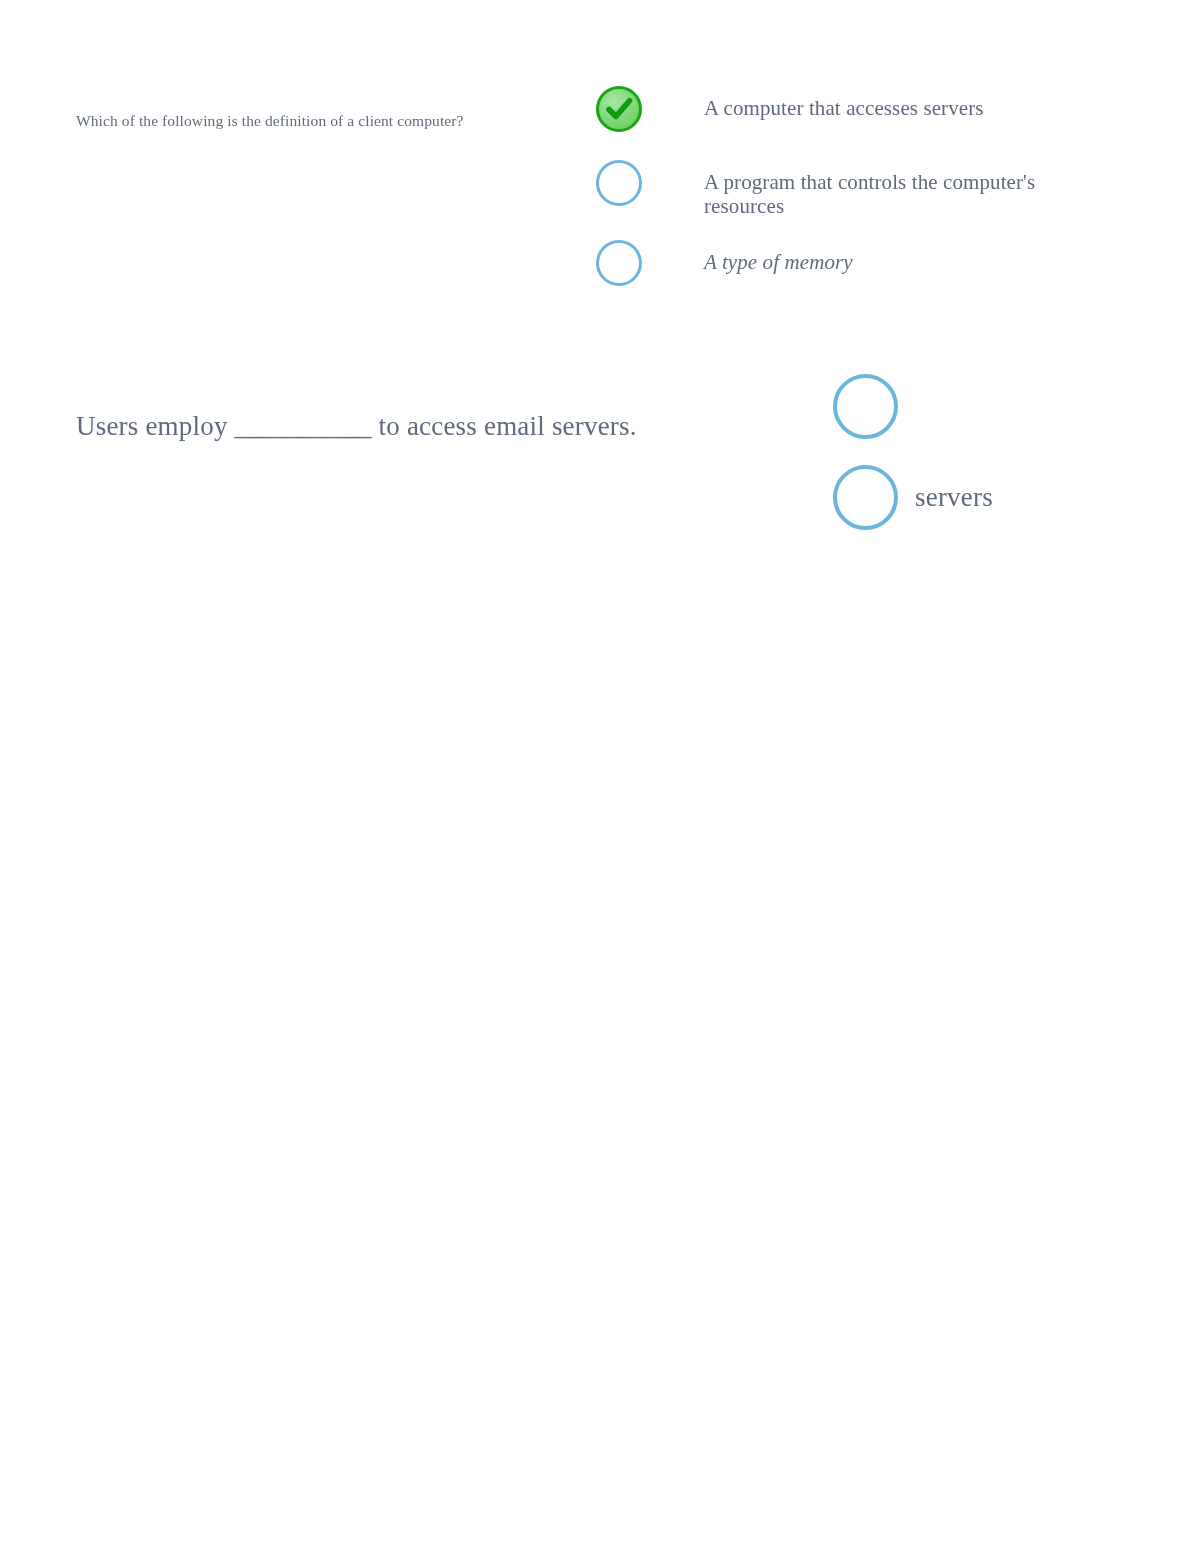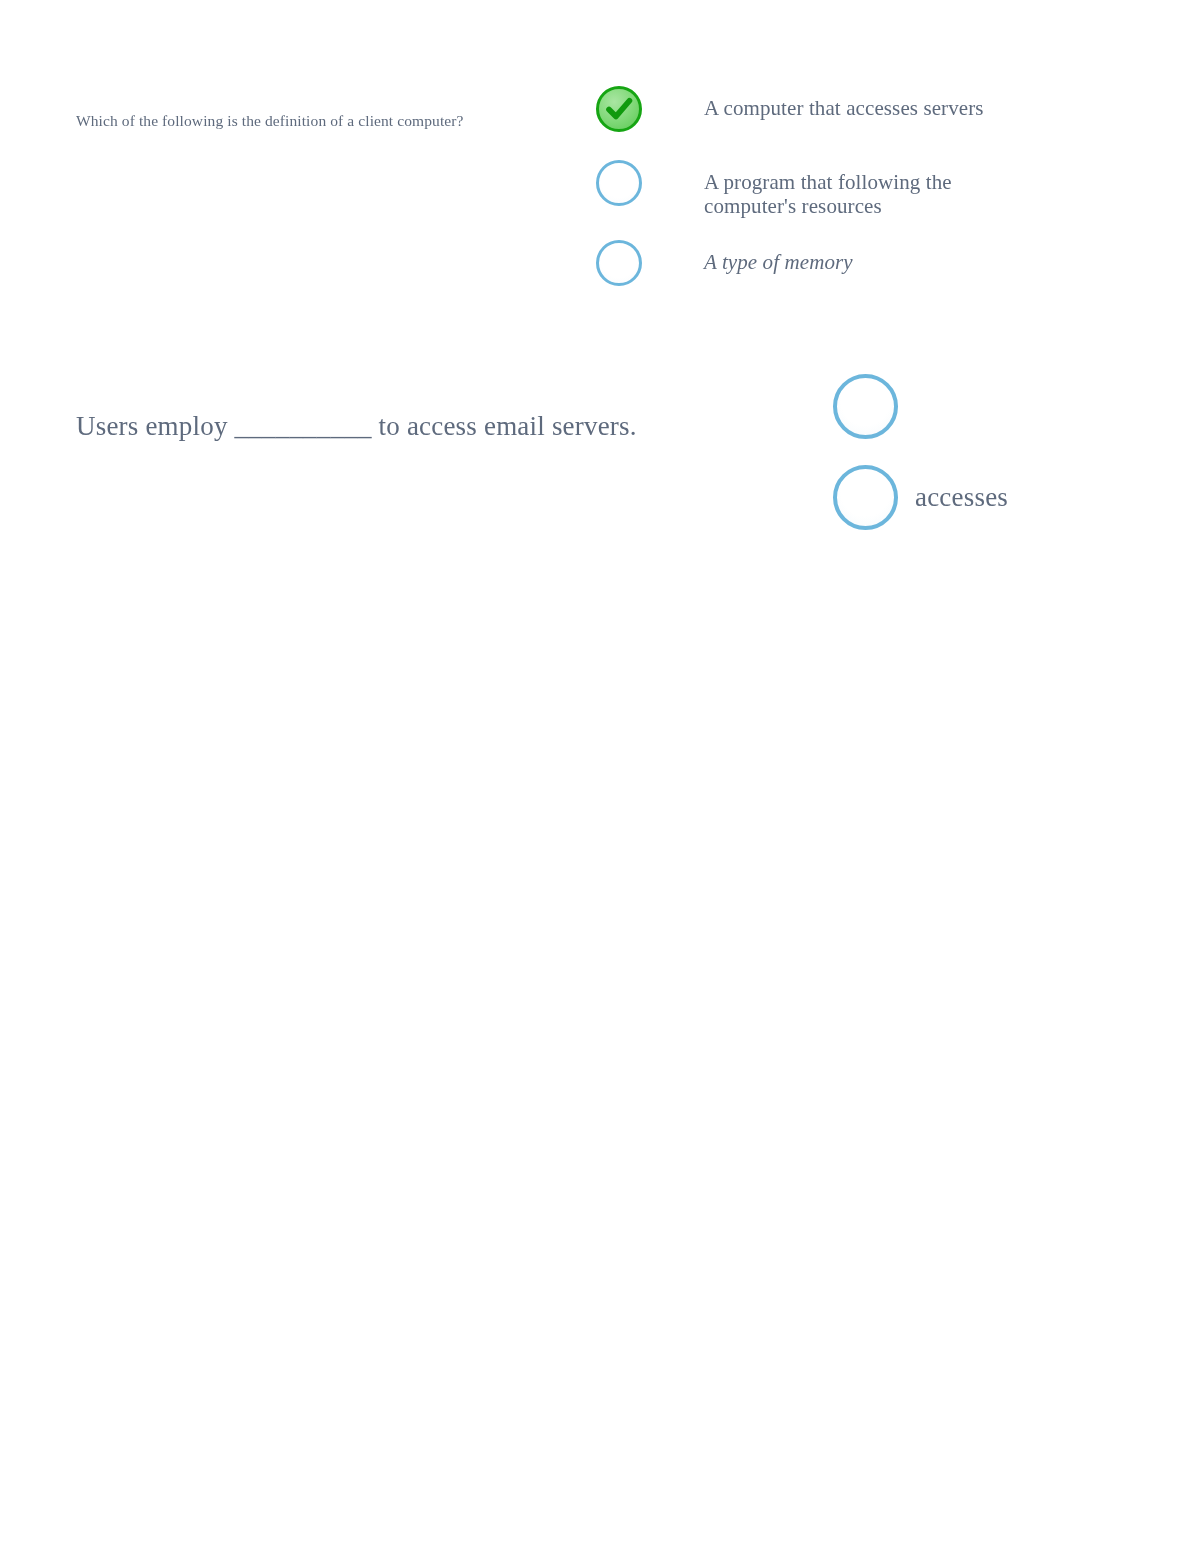--- a/index.html
+++ b/index.html
@@ -170,21 +170,21 @@
               <path d="M11.5 23.5 L19.5 31.5 L35 13.5" fill="none" stroke="#109a0e" stroke-width="6.5" stroke-linecap="round" stroke-linejoin="round"></path>
             </svg>
           </span>
         </span>
         <span class="opt-text">A computer that accesses servers</span>
       </div>
 
 
       <div class="q1-option">
         <span class="radio-sm"></span>
-        <span class="opt-text">A program that following the computer's resources</span>
+        <span class="opt-text">A program that controls the computer's resources</span>
       </div>
 
       <div class="q1-option">
         <span class="radio-sm"></span>
         <span class="opt-text">A type of memory</span>
       </div>
 
     </div>
   </section>
 
@@ -194,20 +194,20 @@
 
     <div class="q2-options">
 
 
       <div class="q2-option">
         <span class="radio-lg"></span>
       </div>
 
       <div class="q2-option">
         <span class="radio-lg"></span>
-        <span class="opt-text">accesses</span>
+        <span class="opt-text">servers</span>
       </div>
 
 
     </div>
   </section>
 
 </div>
 
 </body></html>

